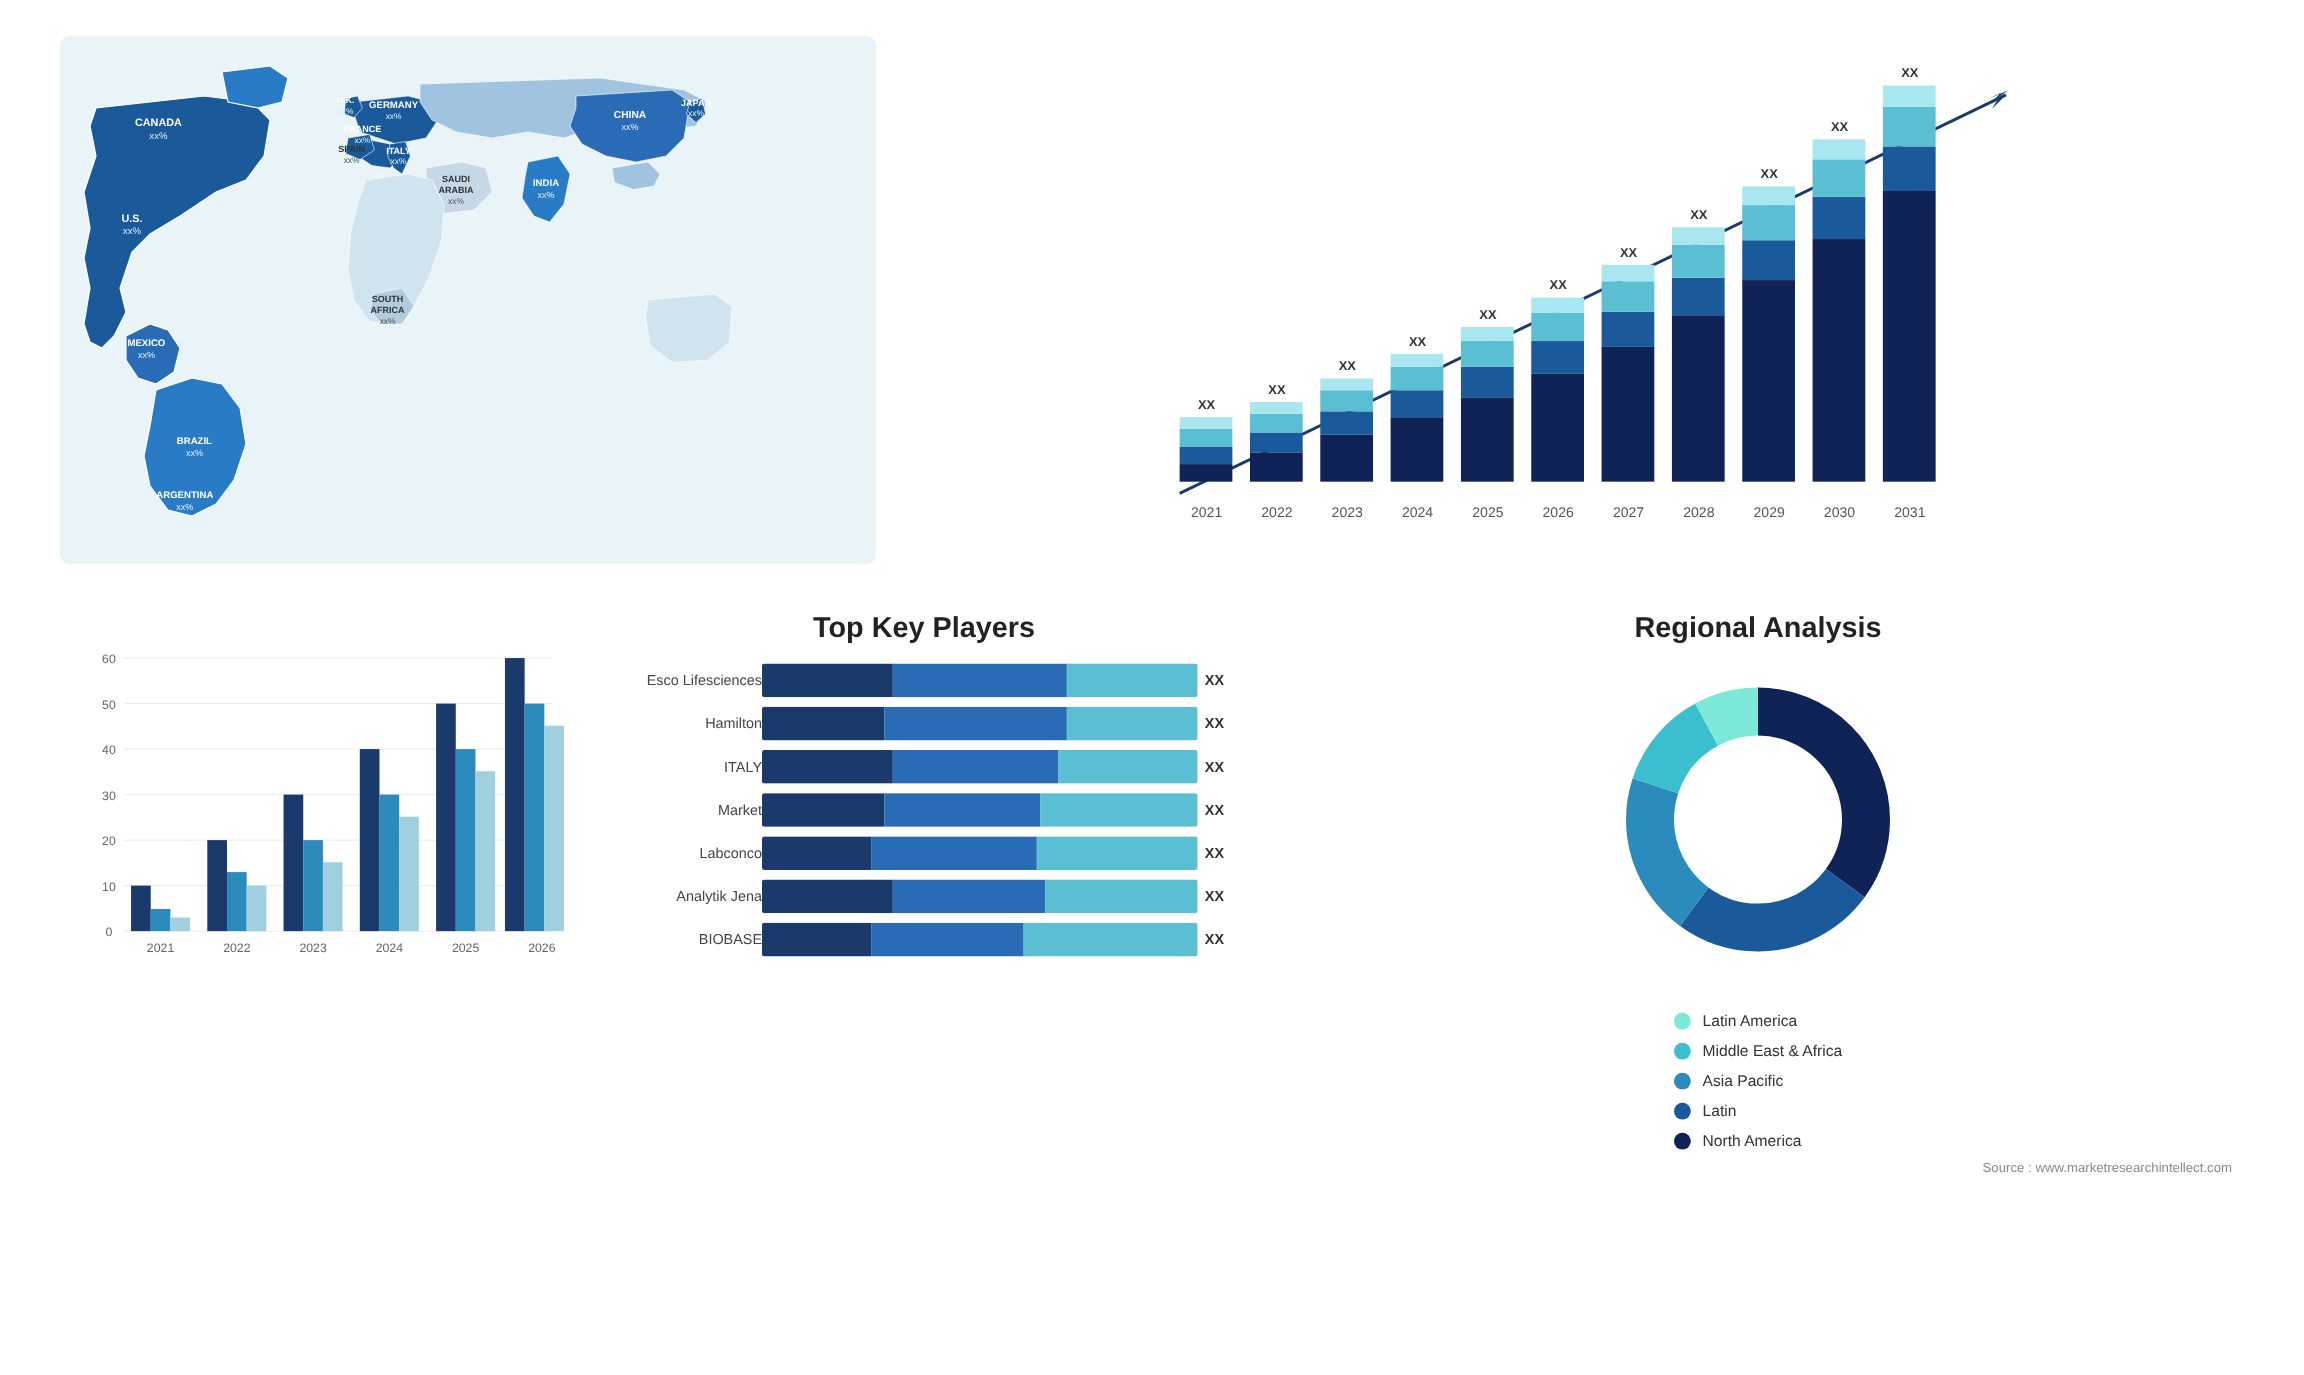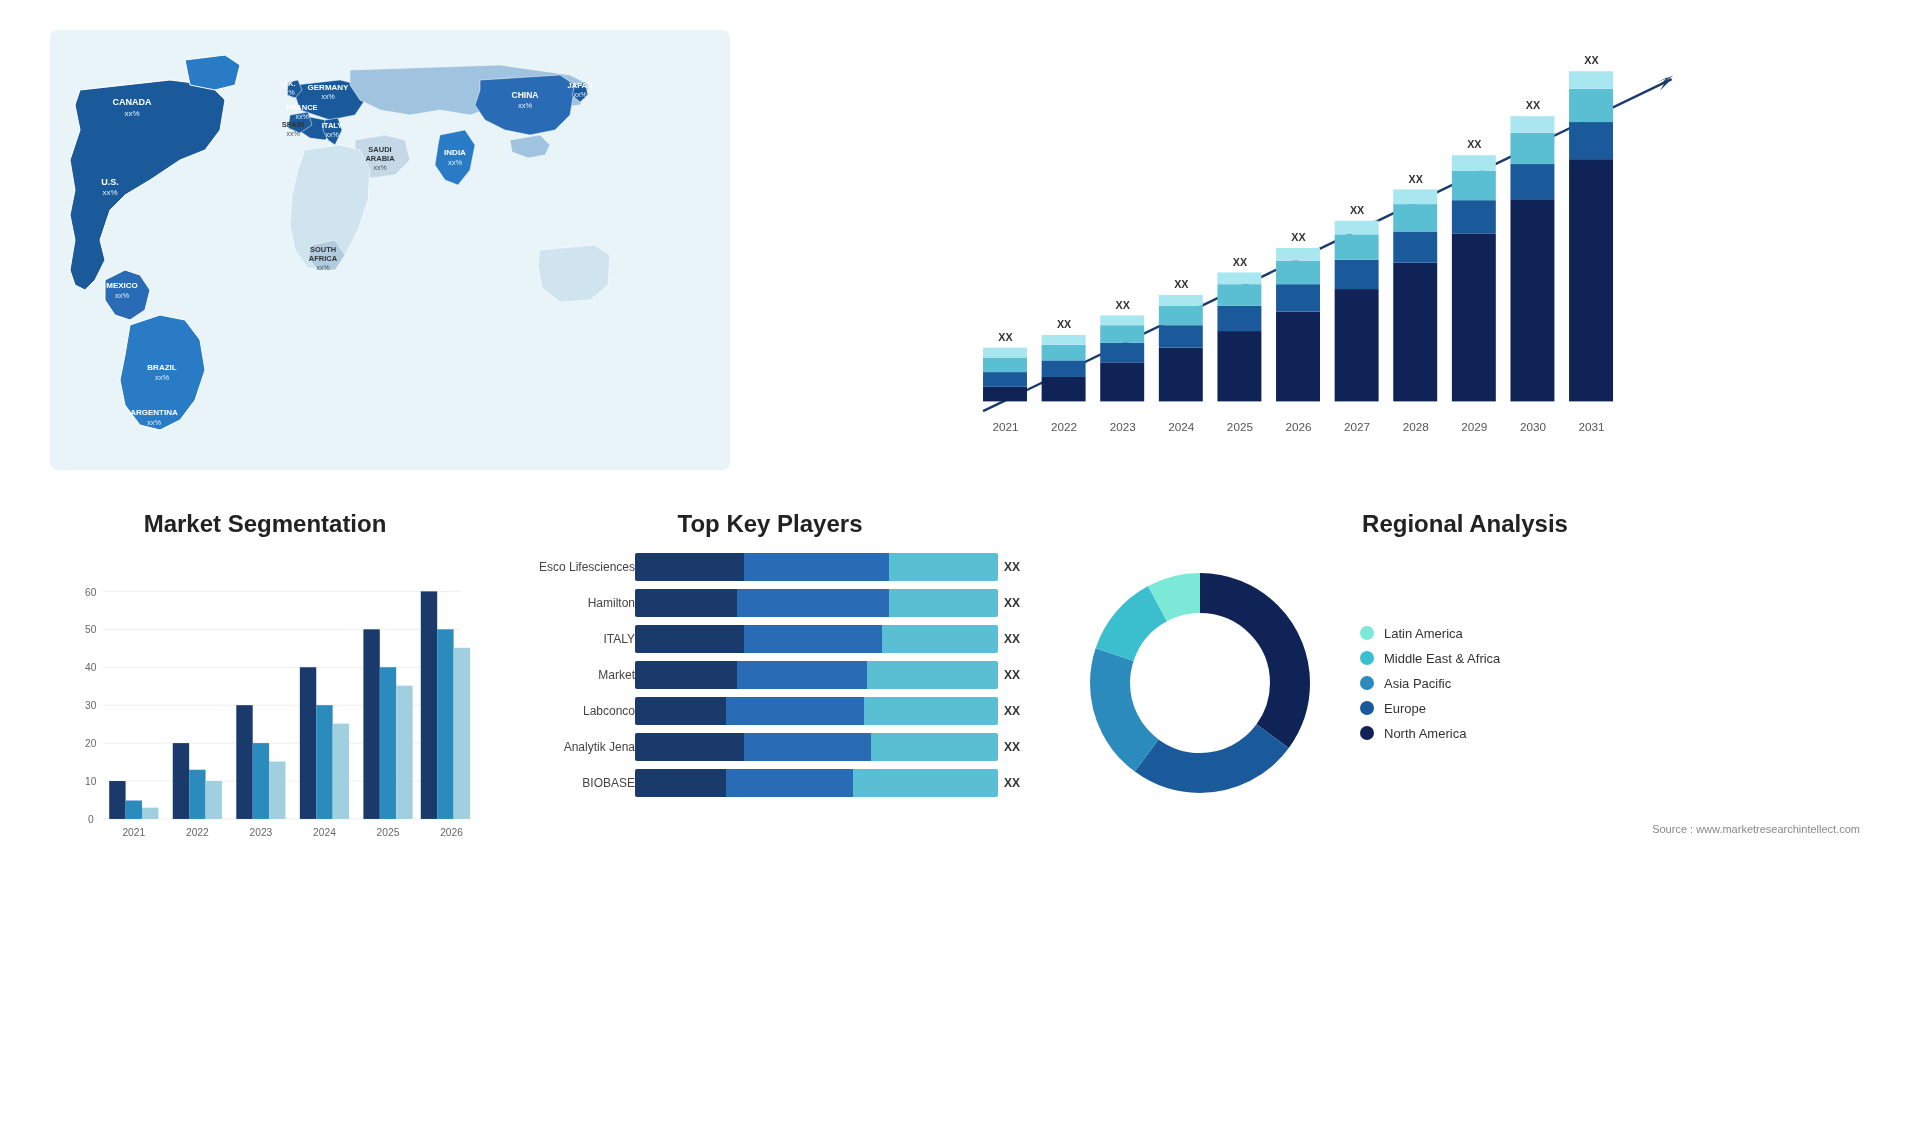--- a/index.html
+++ b/index.html
@@ -197,24 +197,25 @@
     .player-xx {
       font-size: 12px;
       color: #333;
       margin-left: 6px;
       font-weight: 600;
     }
 
     
     .donut-area {
       display: flex;
-      justify-content: flex-start;
+      justify-content: center;
       align-items: center;
       gap: 30px;
       margin-top: 10px;
+      flex-direction: column;
     }
     .donut-legend {
       display: flex;
       flex-direction: column;
       gap: 10px;
     }
     .donut-legend-item {
       display: flex;
       align-items: center;
       gap: 10px;
@@ -422,21 +423,20 @@
             <text x="678" y="25" font-size="11" fill="#333" text-anchor="middle" font-weight="600">XX</text>
             <text x="678" y="400" font-size="12" fill="#555" text-anchor="middle">2031</text>
           </svg>
         </div>
       </div>
     </div>
 
     <div class="bottom-section">
 
       <div class="segmentation-section">
-        <h2 class="section-title">Market Segmentation</h2>
         <div class="seg-chart-area">
           <svg width="100%" height="100%" viewBox="0 0 400 280">
 
             <text x="30" y="262" font-size="10" fill="#666" text-anchor="middle">0</text>
             <text x="30" y="225" font-size="10" fill="#666" text-anchor="middle">10</text>
             <text x="30" y="188" font-size="10" fill="#666" text-anchor="middle">20</text>
             <text x="30" y="151" font-size="10" fill="#666" text-anchor="middle">30</text>
             <text x="30" y="114" font-size="10" fill="#666" text-anchor="middle">40</text>
             <text x="30" y="77" font-size="10" fill="#666" text-anchor="middle">50</text>
             <text x="30" y="40" font-size="10" fill="#666" text-anchor="middle">60</text>
@@ -580,21 +580,21 @@
             <div class="donut-legend-item">
               <div class="donut-dot" style="background:#3bbfce;"></div>
               <span>Middle East &amp; Africa</span>
             </div>
             <div class="donut-legend-item">
               <div class="donut-dot" style="background:#2a8bbc;"></div>
               <span>Asia Pacific</span>
             </div>
             <div class="donut-legend-item">
               <div class="donut-dot" style="background:#1a5a9b;"></div>
-              <span>Europe</span>
+              <span>Latin</span>
             </div>
             <div class="donut-legend-item">
               <div class="donut-dot" style="background:#0f2356;"></div>
               <span>North America</span>
             </div>
           </div>
         </div>
         <div class="source-text">Source : www.marketresearchintellect.com</div>
       </div>
     </div>

